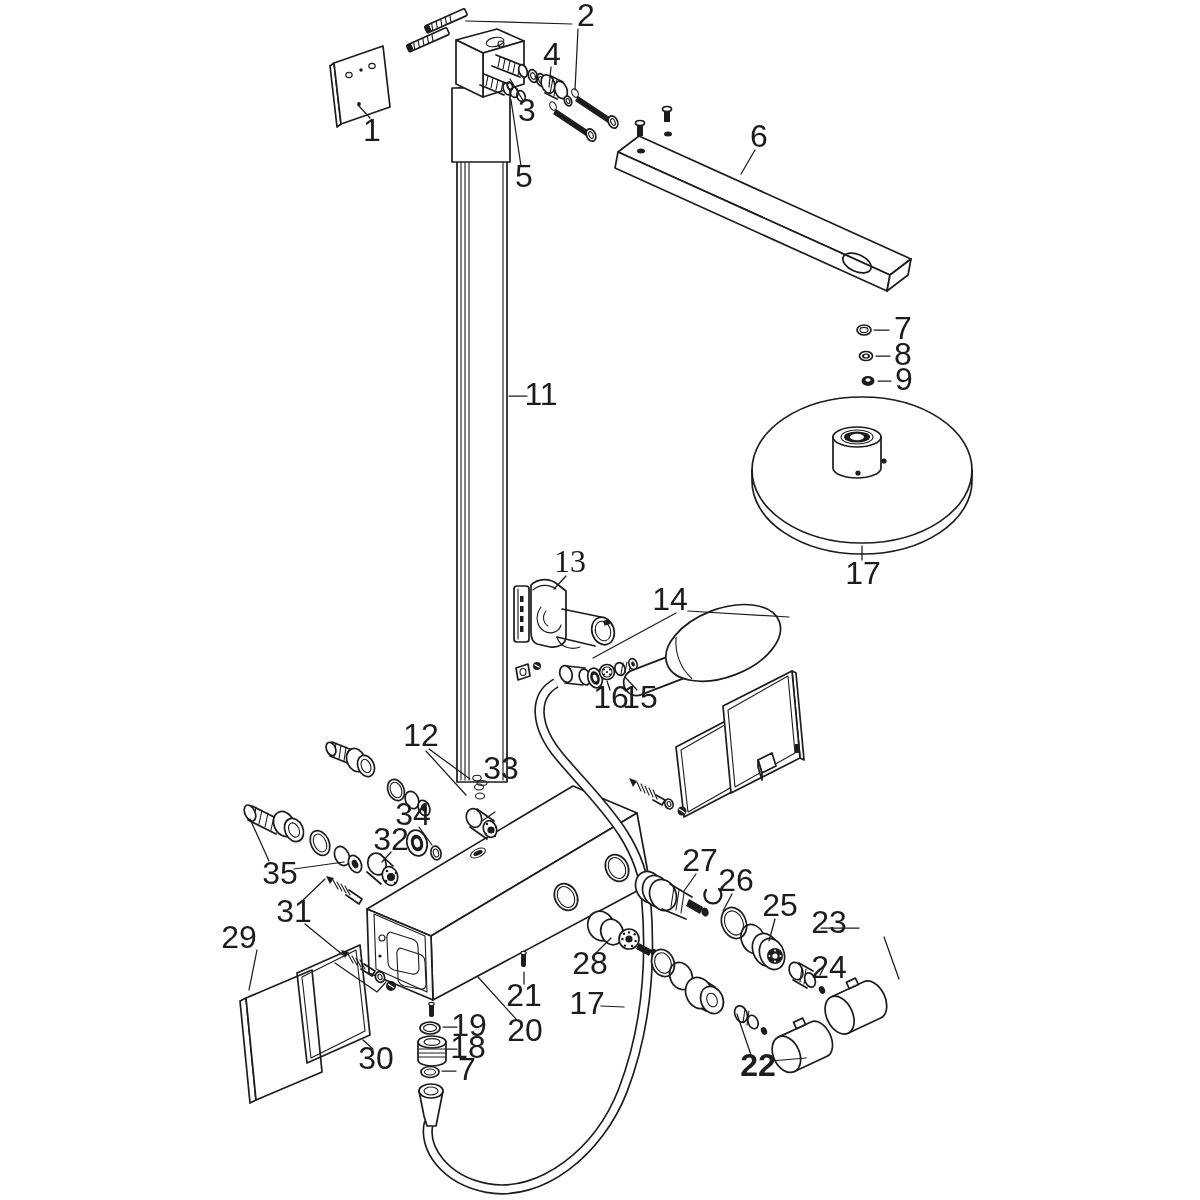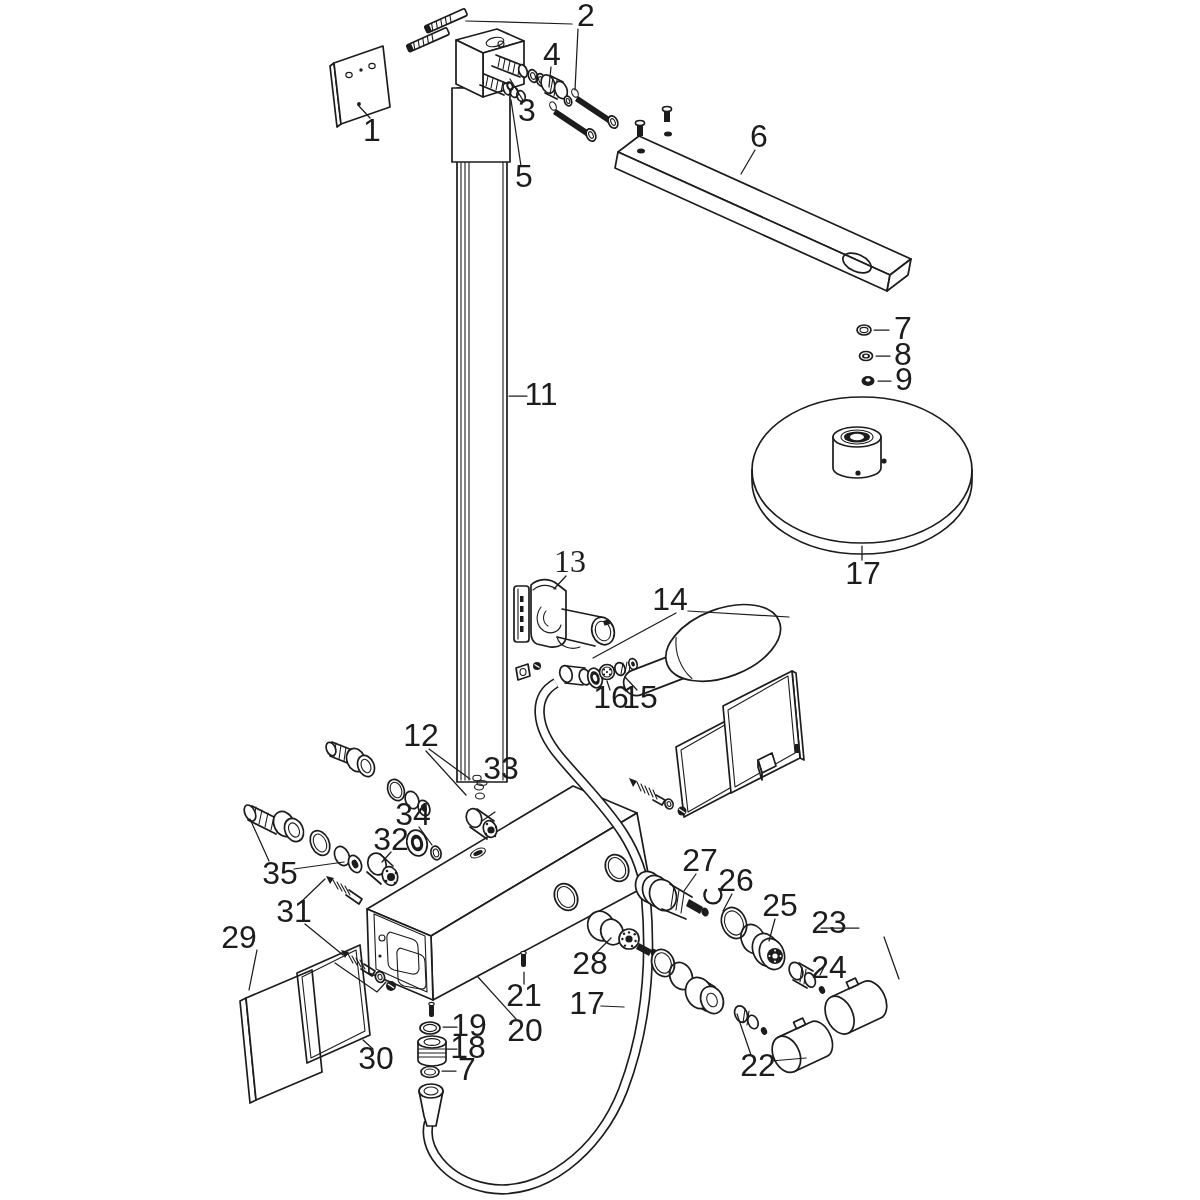--- a/index.html
+++ b/index.html
@@ -498,21 +498,21 @@
       <span class="part-label" style="left: 421px; top: 737px;">12</span>
       <span class="part-label" style="left: 570px; top: 563px; font-family: Liberation Serif, serif;">13</span>
       <span class="part-label" style="left: 670px; top: 601px;">14</span>
       <span class="part-label" style="left: 640px; top: 699px;">15</span>
       <span class="part-label" style="left: 611px; top: 699px;">16</span>
       <span class="part-label" style="left: 587px; top: 1005px;">17</span>
       <span class="part-label" style="left: 468px; top: 1049px;">18</span>
       <span class="part-label" style="left: 469px; top: 1027px;">19</span>
       <span class="part-label" style="left: 525px; top: 1032px;">20</span>
       <span class="part-label" style="left: 524px; top: 997px;">21</span>
-      <span class="part-label" style="left: 758px; top: 1067px;">22</span>
+      <span class="part-label" style="left: 758px; top: 1067px; font-weight: bold;">22</span>
       <span class="part-label" style="left: 829px; top: 924px; text-align: center;">23</span>
       <span class="part-label" style="left: 829px; top: 952px; margin-top: 17px;">24</span>
       <span class="part-label" style="left: 780px; top: 907px;">25</span>
       <span class="part-label" style="left: 736px; top: 882px;">26</span>
       <span class="part-label" style="left: 700px; top: 862px; text-align: center;">27</span>
       <span class="part-label" style="left: 590px; top: 965px;">28</span>
       <span class="part-label" style="left: 239px; top: 939px;">29</span>
       <span class="part-label" style="left: 376px; top: 1060px;">30</span>
       <span class="part-label" style="left: 294px; top: 913px;">31</span>
       <span class="part-label" style="left: 391px; top: 841px;">32</span>

